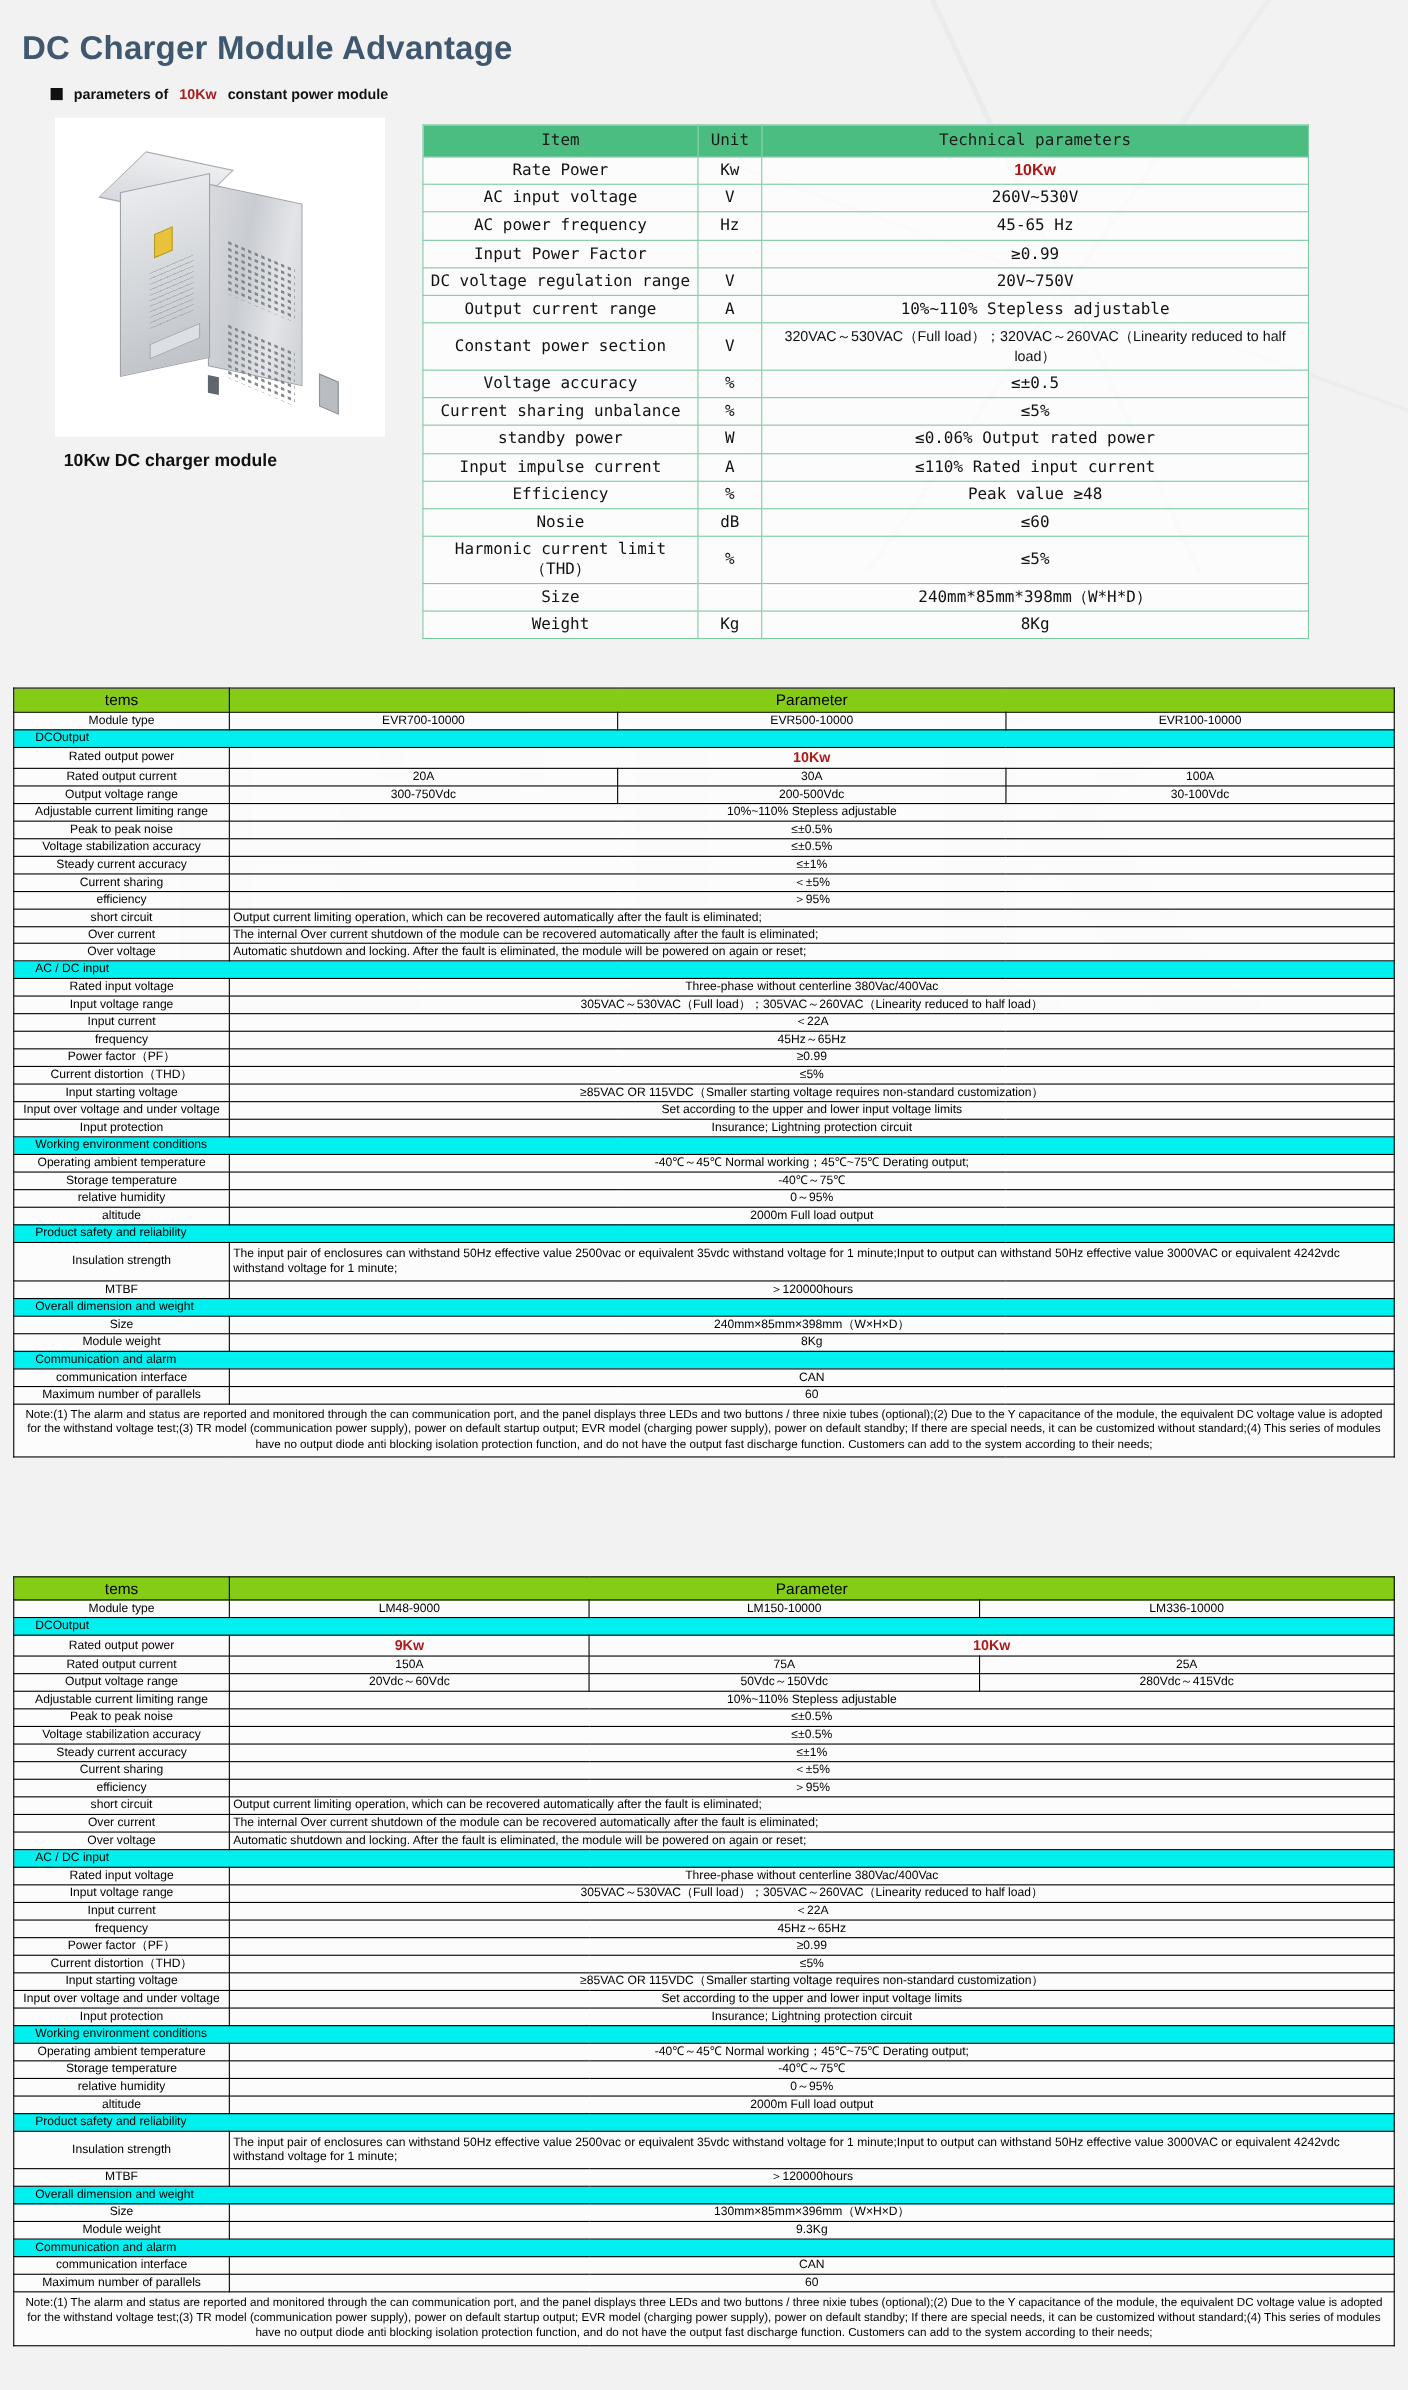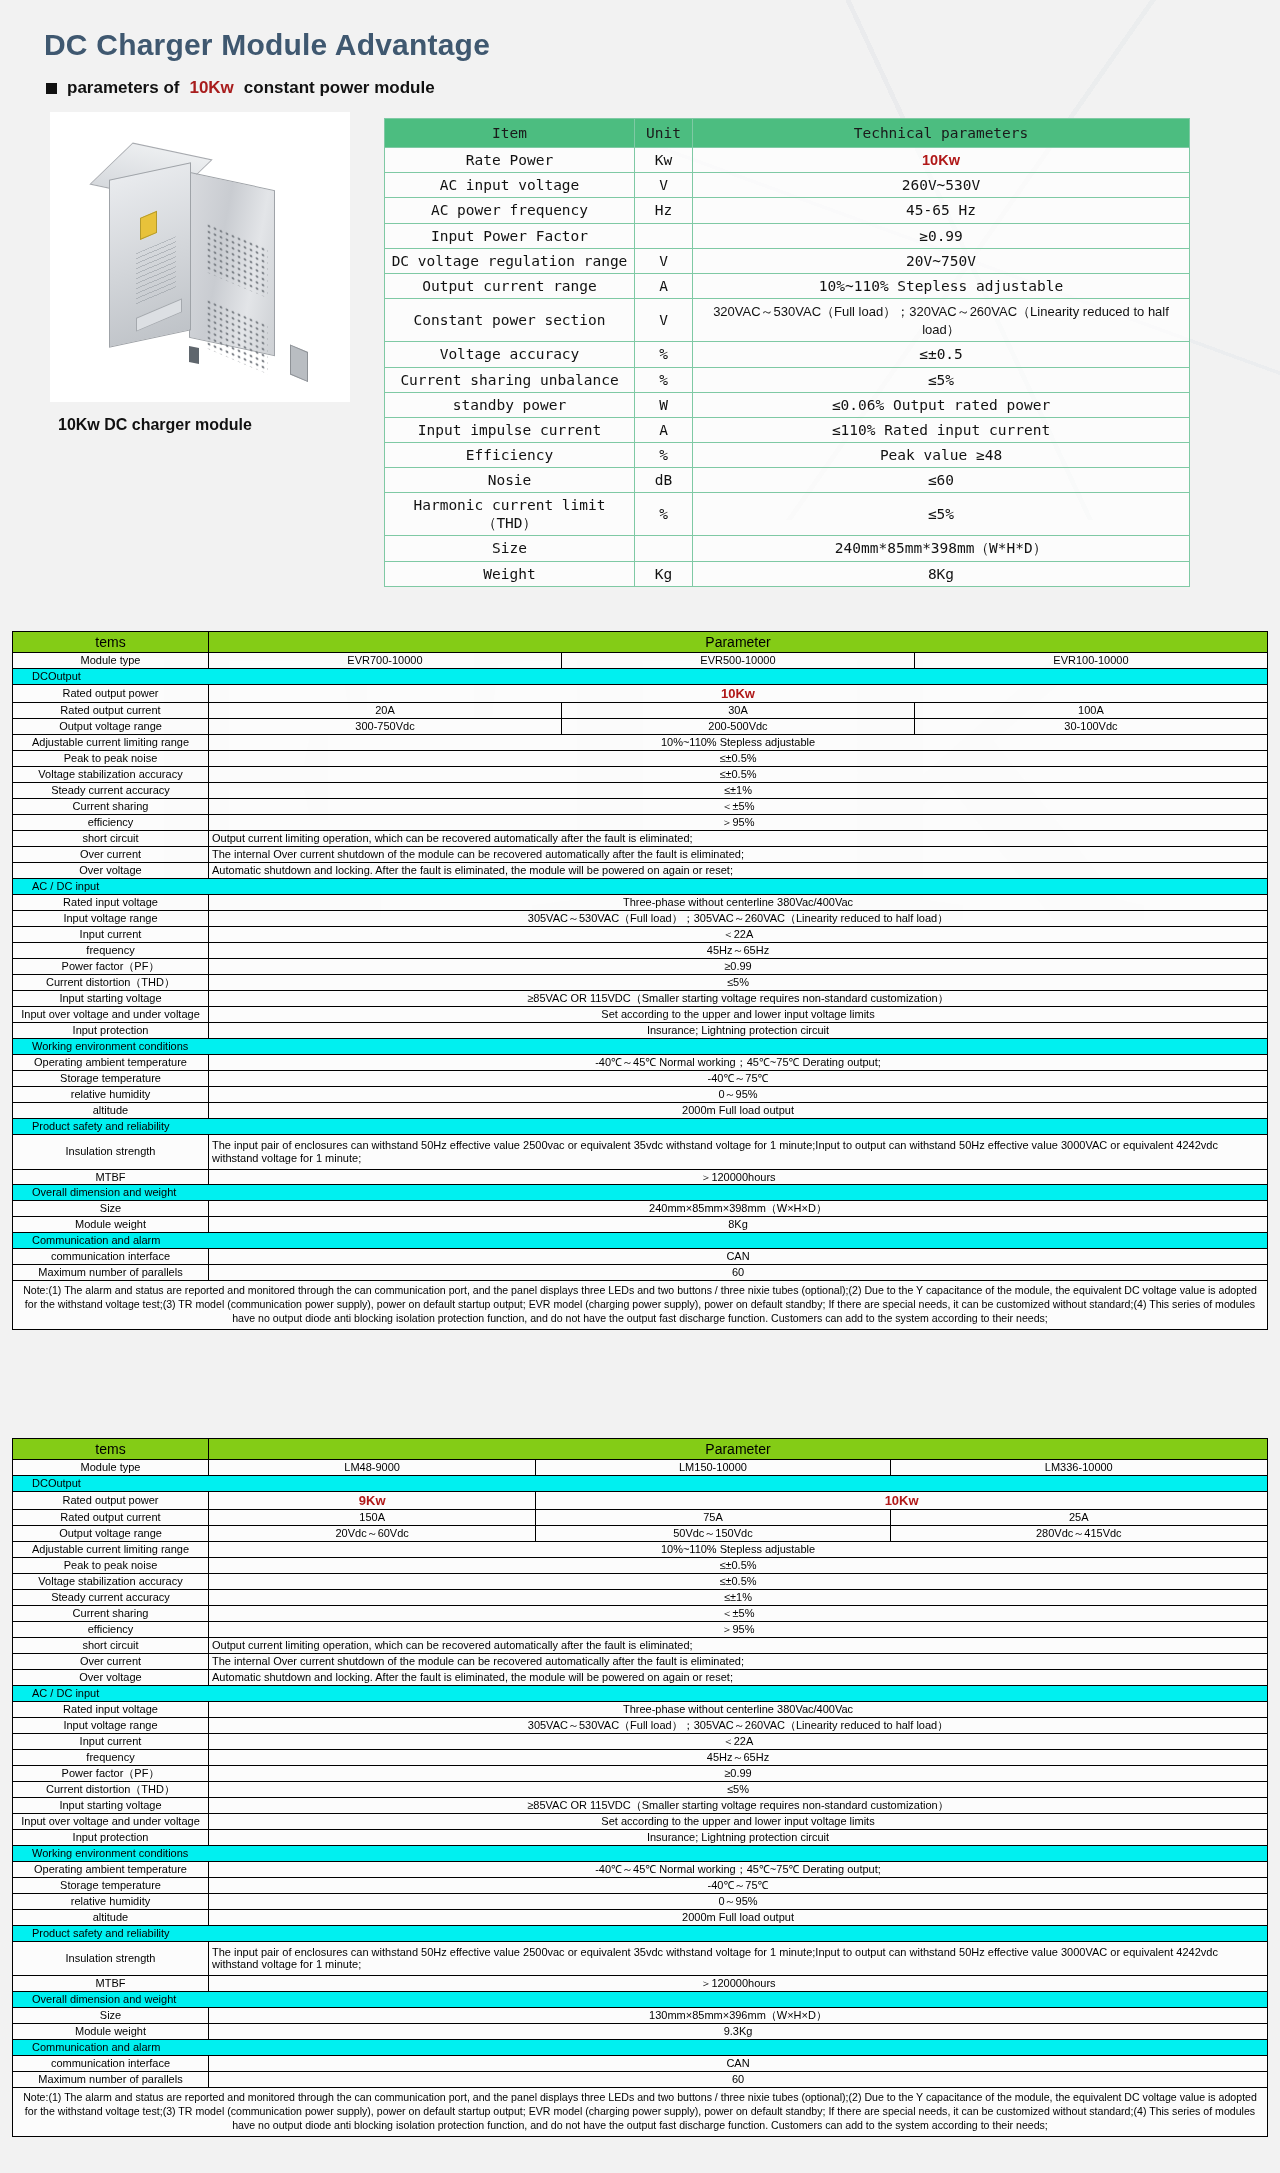--- a/index.html
+++ b/index.html
@@ -20,25 +20,25 @@
       linear-gradient(-55deg, transparent 49.6%, #e6e9ec 49.6%, #e6e9ec 50.2%, transparent 50.2%),
       linear-gradient(20deg, transparent 49.7%, #e7eaed 49.7%, #e7eaed 50.2%, transparent 50.2%);
   }
   .wm-big { top: 560px; left: 120px; font-size: 430px; color: #ececec;
     font-family: "Liberation Serif", serif; font-weight: 700; letter-spacing: 60px; line-height: 1; }
   .wrap { position: relative; z-index: 2; }
 
   
   .title {
     font-size: 30px; font-weight: 700; color: #3f5870;
-    padding: 28px 0 0 44px; letter-spacing: .2px;
+    padding: 28px 0 0 20px; letter-spacing: .2px;
   }
   .subtitle-row {
     display: flex; align-items: center; gap: 10px;
-    padding: 16px 0 0 46px; font-size: 17px; font-weight: 700; color: #111;
+    padding: 16px 0 0 46px; font-size: 13px; font-weight: 700; color: #111;
   }
   .sq { width: 11px; height: 11px; background: #111; display: inline-block; }
   .hl-red { color: #a81d1d; font-weight: 700; }
 
   
   .hero { display: flex; padding: 14px 0 0 0; }
   .photo-col { width: 370px; padding-left: 50px; }
   .photo-box {
     width: 300px; height: 290px; background: #fff;
     display: flex; align-items: center; justify-content: center;

